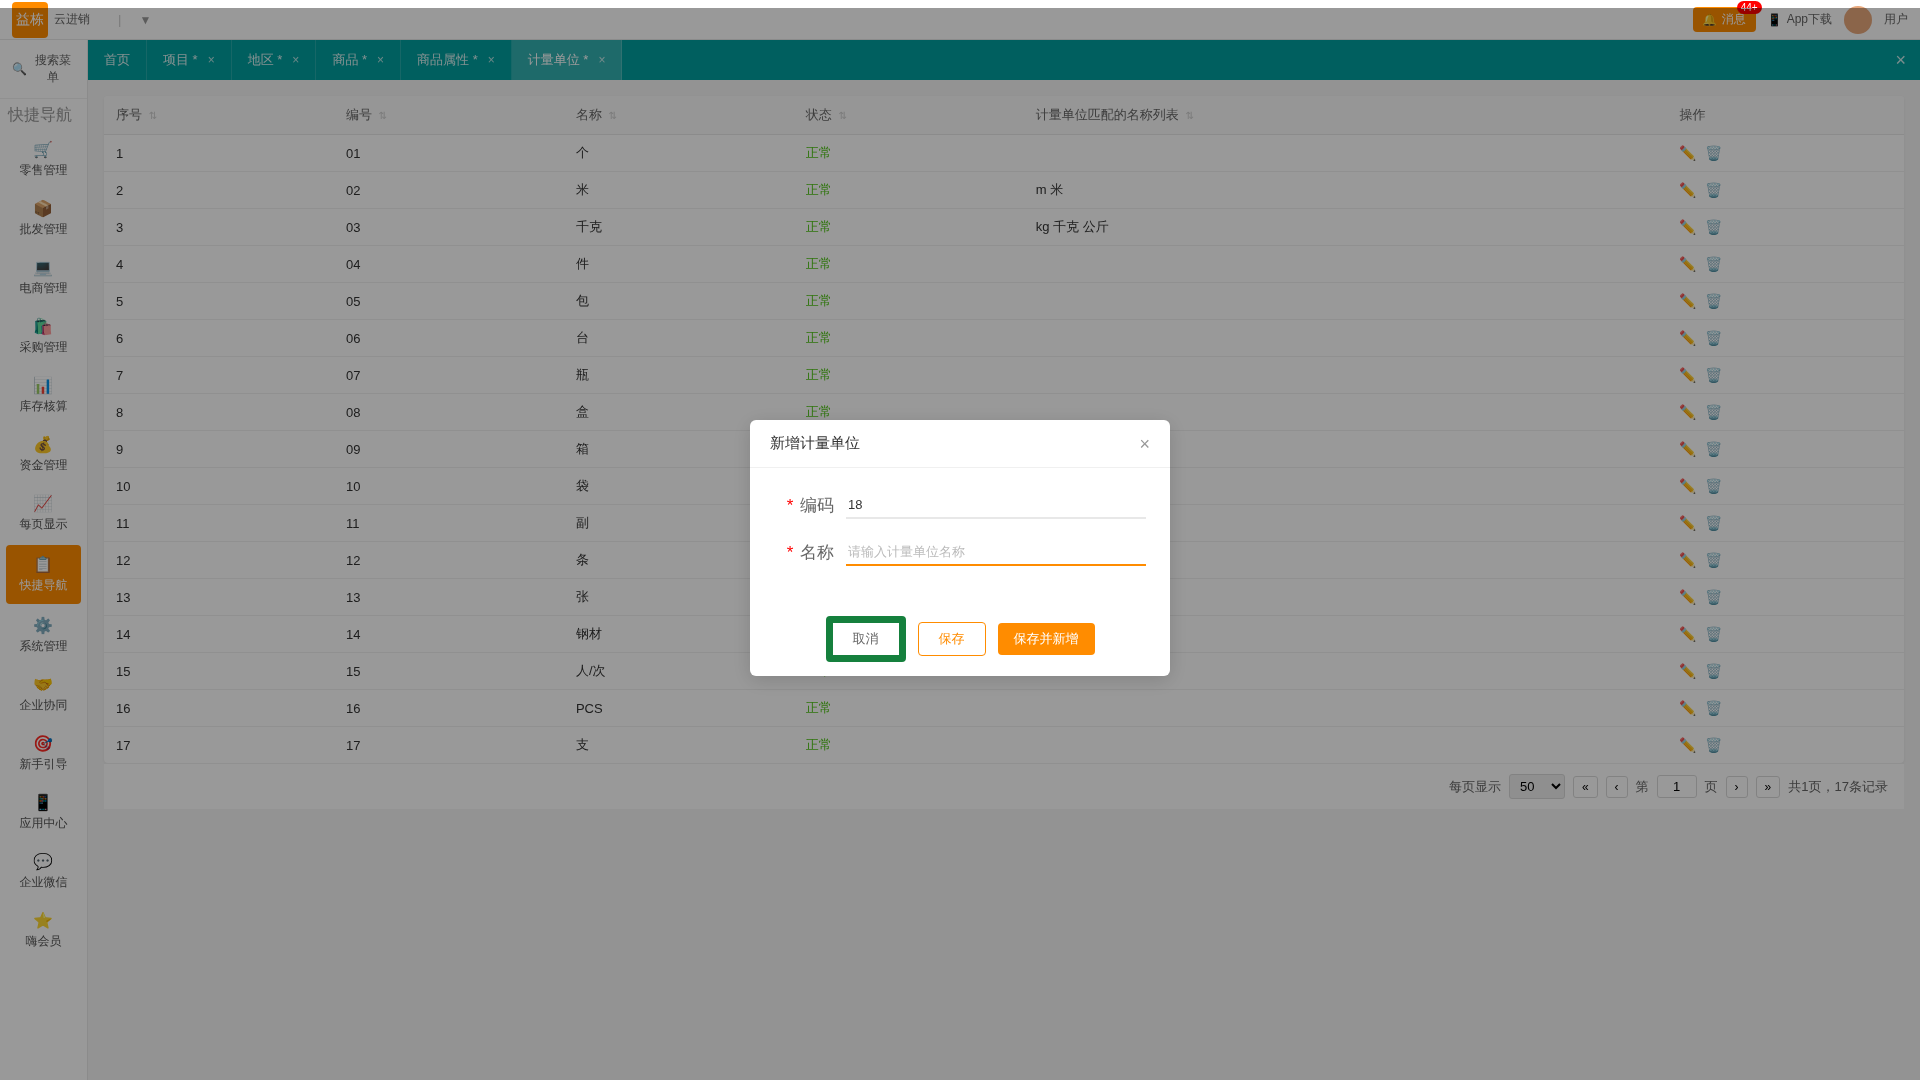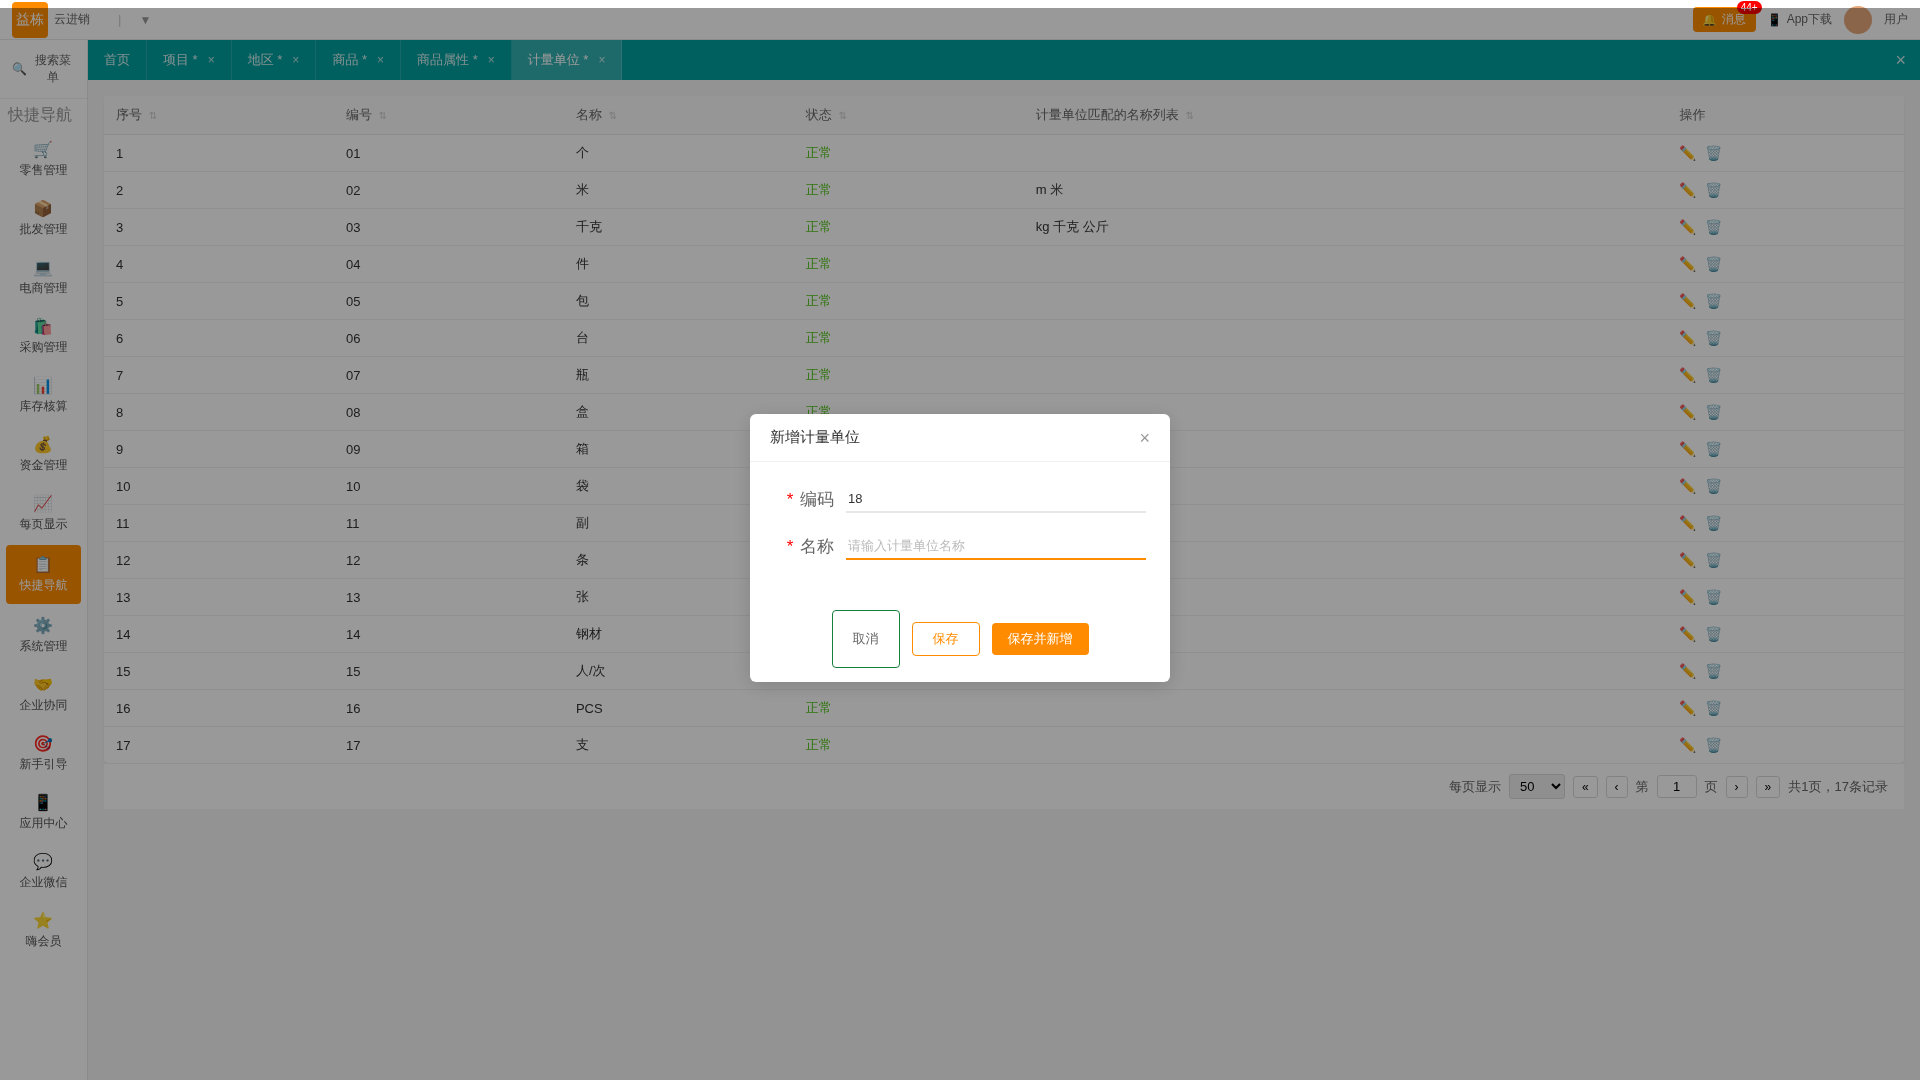--- a/index.html
+++ b/index.html
@@ -68,21 +68,21 @@
     .modal-title { font-size: 15px; font-weight: 500; color: #333; }
     .modal-close { background: none; border: none; font-size: 18px; color: #999; cursor: pointer; line-height: 1; }
     .modal-body { padding: 24px 24px 16px; }
     .form-item { display: flex; align-items: center; margin-bottom: 20px; }
     .form-label { width: 60px; text-align: right; color: #666; font-size: 17px; margin-right: 12px; flex-shrink: 0; }
     .form-label .required { color: red; margin-right: 2px; }
     .form-input { flex: 1; border: none; border-bottom: 2px solid #e8e8e8; padding: 5px 2px; font-size: 13px; outline: none; color: #333; }
     .form-input.focused { border-bottom-color: #ff8c00; }
     .form-input::placeholder { color: #bbb; }
     .modal-footer { padding: 14px 20px; display: flex; align-items: center; justify-content: center; gap: 12px; }
-    .btn-cancel { border: 1px solid #15803d; background: #fff; padding: 19px 20px; border-radius: 4px; font-size: 13px; cursor: pointer; color: #666; }
+    .btn-cancel { border: 7px solid #15803d; background: #fff; padding: 7px 20px; border-radius: 4px; font-size: 13px; cursor: pointer; color: #666; }
     .btn-save { border: 1px solid #ff8c00; background: #fff; color: #ff8c00; padding: 7px 20px; border-radius: 4px; font-size: 13px; cursor: pointer; }
     .btn-save-new { background: #ff8c00; color: #fff; border: none; padding: 7px 16px; border-radius: 4px; font-size: 13px; cursor: pointer; }
   </style>
 </head>
 <body>
 
 <div class="topbar">
   <div class="topbar-logo">
     <div class="logo-icon">益栋</div>
     <span style="font-size:12px; color:#666;">云进销</span>

